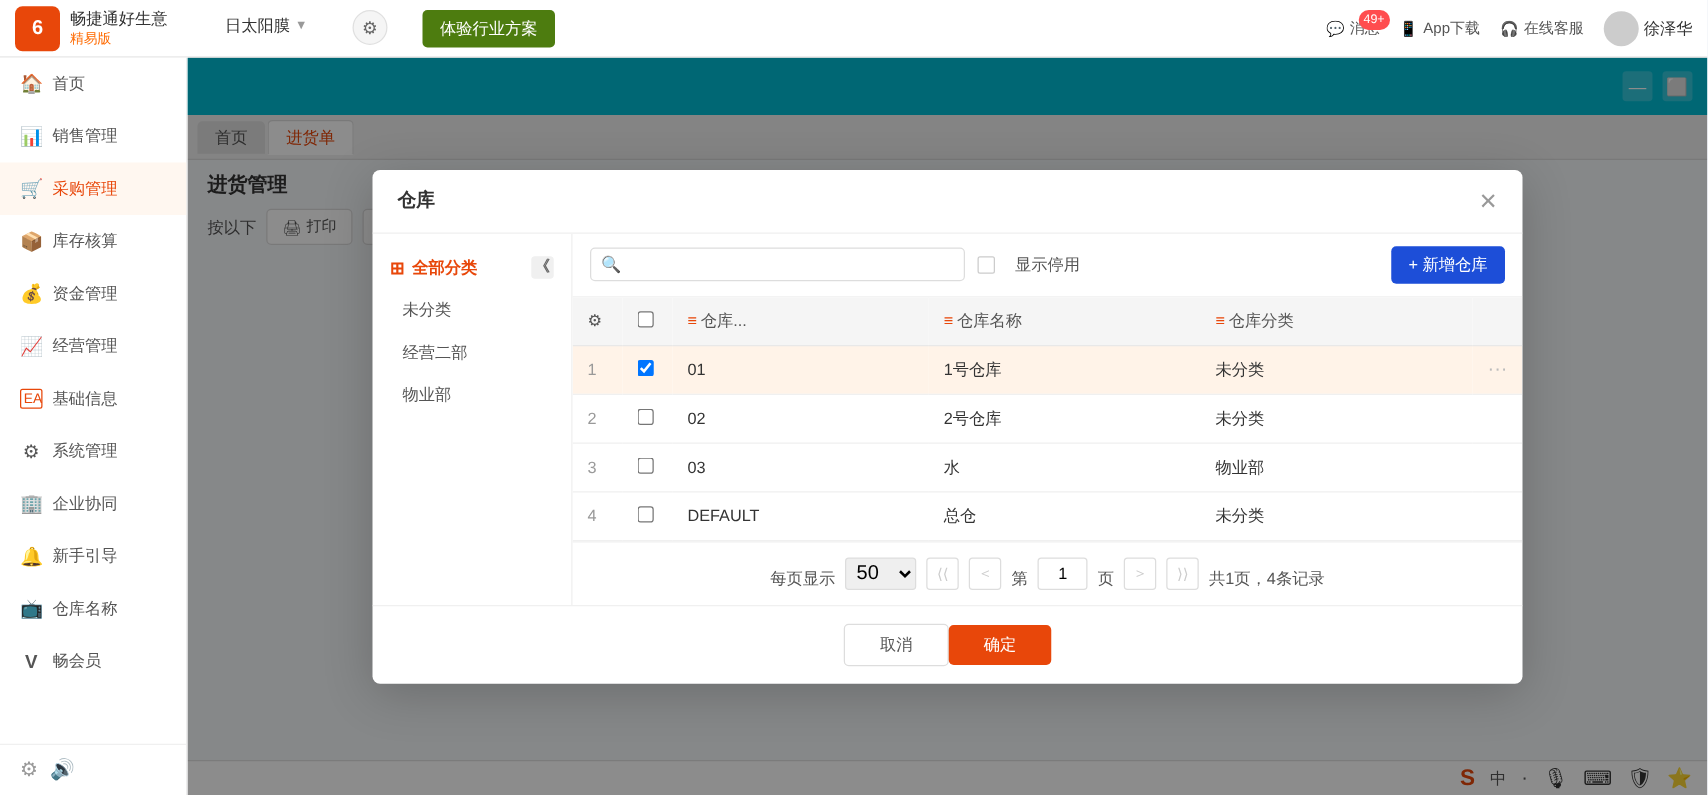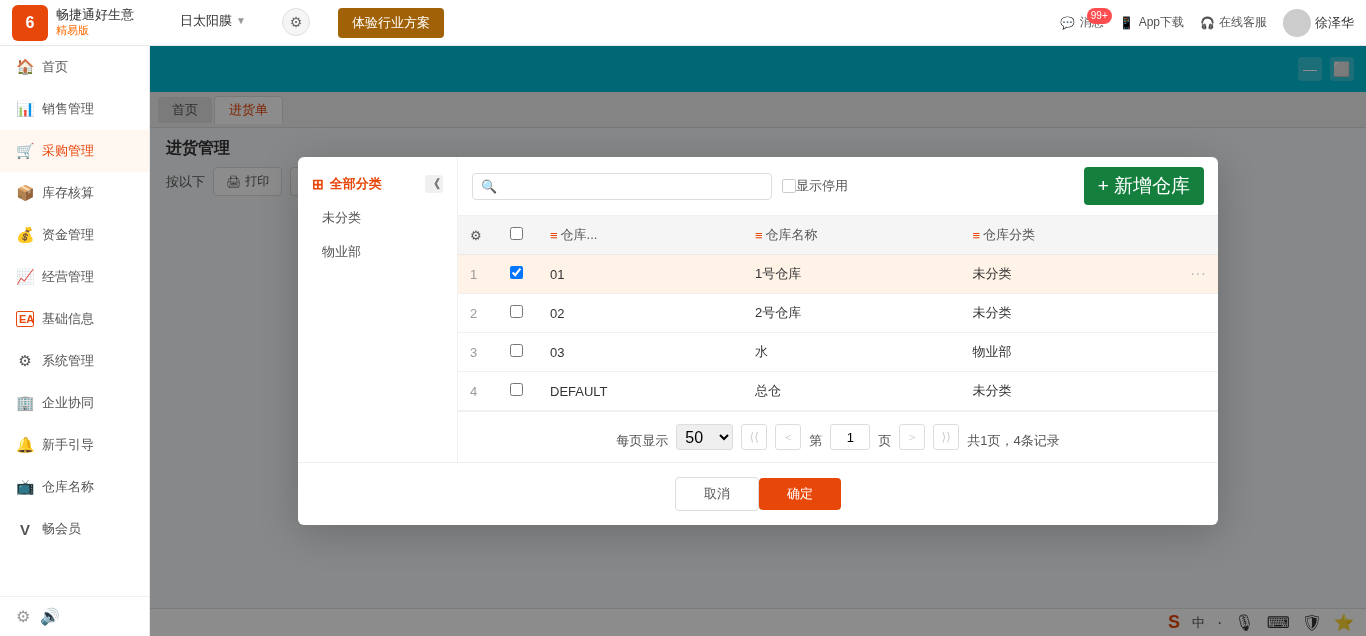--- a/index.html
+++ b/index.html
@@ -45,21 +45,21 @@
       padding: 4px 8px; border-radius: 4px;
     }
     .chevron-down { font-size: 10px; color: #999; }
     .gear-btn {
       width: 28px; height: 28px; border-radius: 50%;
       background: #f5f5f5; border: 1px solid #e0e0e0;
       display: flex; align-items: center; justify-content: center;
       cursor: pointer; font-size: 14px; color: #666;
     }
     .trial-btn {
-      background: #a16207; color: #fff; border: none;
+      background: #4d7c0f; color: #fff; border: none;
       padding: 6px 14px; border-radius: 4px; cursor: pointer;
       font-size: 13px;
     }
     .header-right {
       display: flex; align-items: center; gap: 16px;
     }
     .header-action {
       display: flex; align-items: center; gap: 4px;
       font-size: 12px; color: #555; cursor: pointer;
       position: relative;
@@ -186,26 +186,26 @@
     }
     .search-box {
       display: flex; align-items: center;
       border: 1px solid #ddd; border-radius: 4px; overflow: hidden;
       flex: 1; max-width: 300px;
     }
     .search-input {
       border: none; outline: none; padding: 5px 8px; font-size: 13px; flex: 1;
     }
     .search-icon-btn { padding: 5px 8px; color: #999; cursor: pointer; }
-    .show-disabled { display: flex; align-items: center; gap: 0; font-size: 13px; color: #555; }
+    .show-disabled { display: flex; align-items: center; gap: 16px; font-size: 13px; color: #555; }
     .checkbox-custom { width: 14px; height: 14px; border: 1px solid #ccc; border-radius: 2px; }
     .add-warehouse-btn {
-      background: #15803d; color: #fff; border: none;
+      background: #1d4ed8; color: #fff; border: none;
       padding: 6px 14px; border-radius: 4px; cursor: pointer;
-      font-size: 19px; margin-left: auto;
+      font-size: 13px; margin-left: auto;
     }
 
     
     .modal-table { flex: 1; overflow-y: auto; }
     table { width: 100%; border-collapse: collapse; font-size: 13px; }
     thead tr { background: #f5f5f5; }
     thead th {
       padding: 10px 12px; text-align: left; color: #555; font-weight: normal;
       border-bottom: 1px solid #e8e8e8; white-space: nowrap;
     }
@@ -276,21 +276,21 @@
       <span>日太阳膜</span>
       <span class="chevron-down">▼</span>
     </div>
     <div class="gear-btn">⚙</div>
     <button class="trial-btn">体验行业方案</button>
   </div>
   <div class="header-right">
     <div class="header-action">
       <span>💬</span>
       <span>消息</span>
-      <span class="badge">99+</span>
+      <span class="badge">49+</span>
     </div>
     <div class="header-action">
       <span>📱</span>
       <span>App下载</span>
     </div>
     <div class="header-action">
       <span>🎧</span>
       <span>在线客服</span>
     </div>
     <div class="user-area">
@@ -321,21 +321,21 @@
     </div>
     <div class="sidebar-item">
       <span class="si-icon">💰</span>
       <span>资金管理</span>
     </div>
     <div class="sidebar-item">
       <span class="si-icon">📈</span>
       <span>经营管理</span>
     </div>
     <div class="sidebar-item">
-      <span class="si-icon" style="font-size:11px;font-weight:bold;color:#e8470a;border:1px solid #e8470a;border-radius:2px;padding:1px 2px;">EA</span>
+      <span class="si-icon" style="font-size:11px;font-weight:normal;color:#e8470a;border:1px solid #e8470a;border-radius:2px;padding:1px 2px;">EA</span>
       <span>基础信息</span>
     </div>
     <div class="sidebar-item">
       <span class="si-icon">⚙</span>
       <span>系统管理</span>
     </div>
     <div class="sidebar-item">
       <span class="si-icon">🏢</span>
       <span>企业协同</span>
     </div>
@@ -386,30 +386,35 @@
             <span>刷新</span>
           </div>
         <div class="action-btn orange">查询</div>
         <div class="action-btn">设置</div>
       </div>
     </div>
 
     <div class="modal-overlay">
       <div class="modal">
 
+        <div class="modal-header">
+          <span class="modal-title">仓库</span>
+          <span class="modal-close">✕</span>
+        </div>
 
         <div class="modal-body">
 
           <div class="modal-sidebar">
             <div class="modal-sidebar-header">
               <span style="color:#e8470a;font-size:14px;">⊞</span>
               <span>全部分类</span>
               <div class="collapse-btn">《</div>
             </div>
             <div class="modal-sidebar-item">未分类</div>
+            <div class="modal-sidebar-item">经营二部</div>
             <div class="modal-sidebar-item">物业部</div>
           </div>
 
           <div class="modal-main">
 
             <div class="modal-toolbar">
               <div class="search-box">
                 <span class="search-icon-btn">🔍</span>
               </div>
               <div class="show-disabled">

